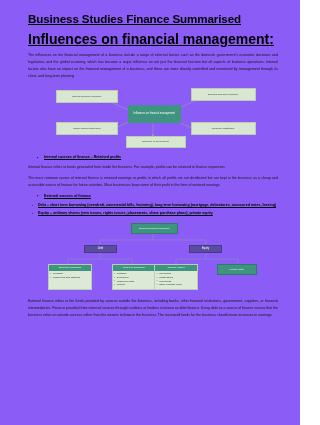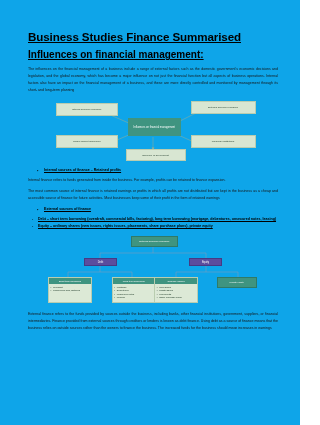--- a/index.html
+++ b/index.html
@@ -11,36 +11,36 @@
     width: 300px;
     height: 425px;
     overflow: hidden;
     font-family: "Liberation Sans", sans-serif;
     color: #000000;
   }
   .page {
     position: relative;
     width: 300px;
     height: 425px;
-    background: #0ea5e9;
-    box-sizing: border-box;
-    padding: 30px 22px 10px 28px;
+    background: #8b5cf6;
+    box-sizing: border-box;
+    padding: 12px 22px 10px 28px;
   }
 
   
   .doc-title {
     font-size: 11.6px;
     font-weight: bold;
     text-decoration: underline;
     letter-spacing: -0.1px;
     margin: 0 0 6px 0;
     line-height: 1.15;
   }
   .section-heading {
-    font-size: 10px;
+    font-size: 14px;
     font-weight: bold;
     text-decoration: underline;
     margin: 0 0 5px 0;
     line-height: 1.15;
   }
 
   
   .para {
     font-size: 3.55px;
     line-height: 1.95;

